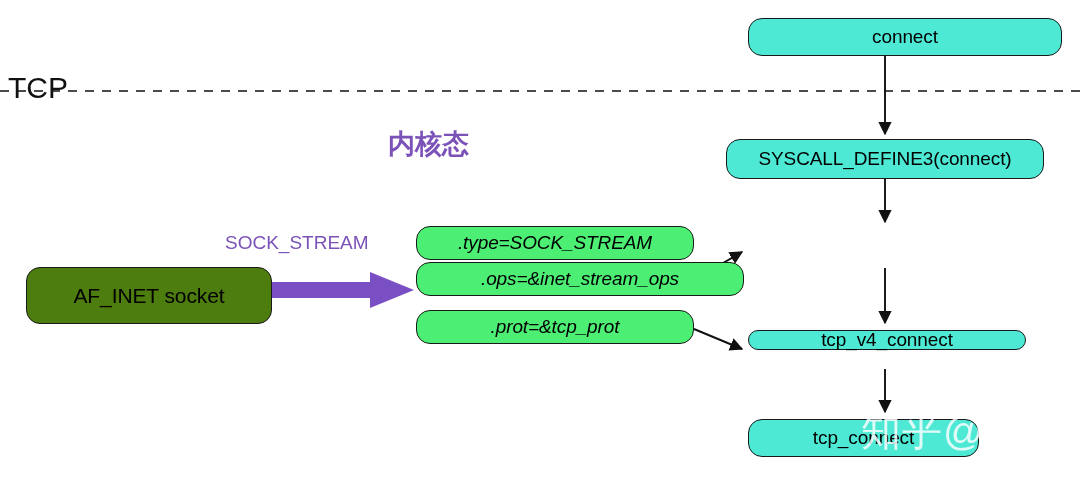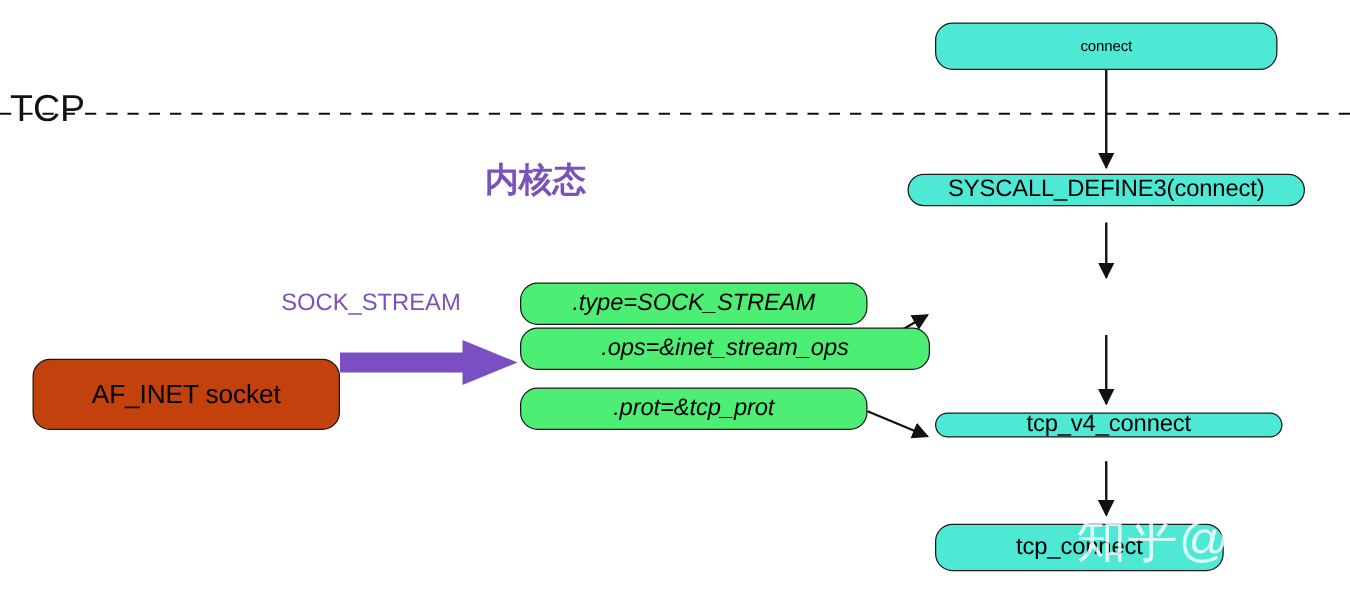--- a/index.html
+++ b/index.html
@@ -22,21 +22,21 @@
     box-sizing: border-box;
     border: 1.6px solid #1a1a1a;
     border-radius: 14px;
     display: flex;
     align-items: center;
     justify-content: center;
     color: #000000;
     white-space: nowrap;
     letter-spacing: -0.1px;
   }
-  .node.cyan   { background: #c2410c; margin-top: 20px; }
+  .node.cyan   { background: #4d7c0f; }
   .node.aqua   { background: #4DE9D4; }
   .node.green  { background: #4DEE74; font-style: italic; }
 
   
   .label {
     position: absolute;
     white-space: nowrap;
     color: #7B52B8;
   }
   .label.cjk {
@@ -118,23 +118,23 @@
   <div class="label mono-ish" style="left:225px; top:232px;">SOCK_STREAM</div>
 
   <div class="node cyan" style="left:26px; top:267px; width:246px; height:57px; font-size:21px;">AF_INET socket</div>
 
   <div class="node green" style="left:416px; top:226px; width:278px; height:34px; font-size:19px;">.type=SOCK_STREAM</div>
 
   <div class="node green" style="left:416px; top:262px; width:328px; height:34px; font-size:19px;">.ops=&amp;inet_stream_ops</div>
 
   <div class="node green" style="left:416px; top:310px; width:278px; height:34px; font-size:19px;">.prot=&amp;tcp_prot</div>
 
-  <div class="node aqua" style="left:748px; top:18px; width:274px; height:38px; font-size:12px;">connect</div>
+  <div class="node aqua" style="left:748px; top:18px; width:314px; height:38px; font-size:19px;">connect</div>
 
-  <div class="node aqua" style="left:726px; top:139px; width:318px; height:26px; font-size:19px;">SYSCALL_DEFINE3(connect)</div>
+  <div class="node aqua" style="left:726px; top:139px; width:318px; height:40px; font-size:19px;">SYSCALL_DEFINE3(connect)</div>
 
 
   <div class="node aqua" style="left:748px; top:330px; width:278px; height:20px; font-size:19px;">tcp_v4_connect</div>
 
   <div class="node aqua" style="left:748px; top:419px; width:231px; height:38px; font-size:19px;">tcp_connect</div>
 
   <div id="watermark">
     <span class="wm-cjk">知乎</span><span>@linux</span>
   </div>
 

